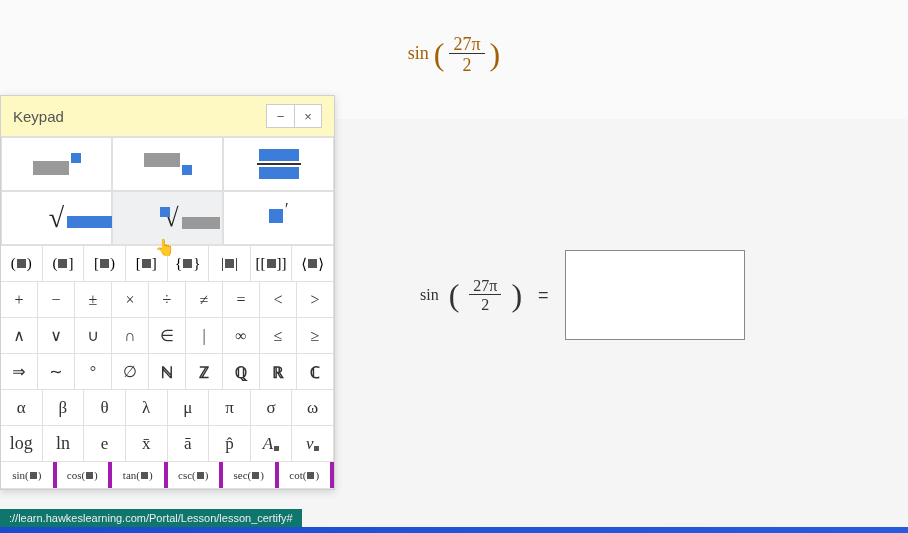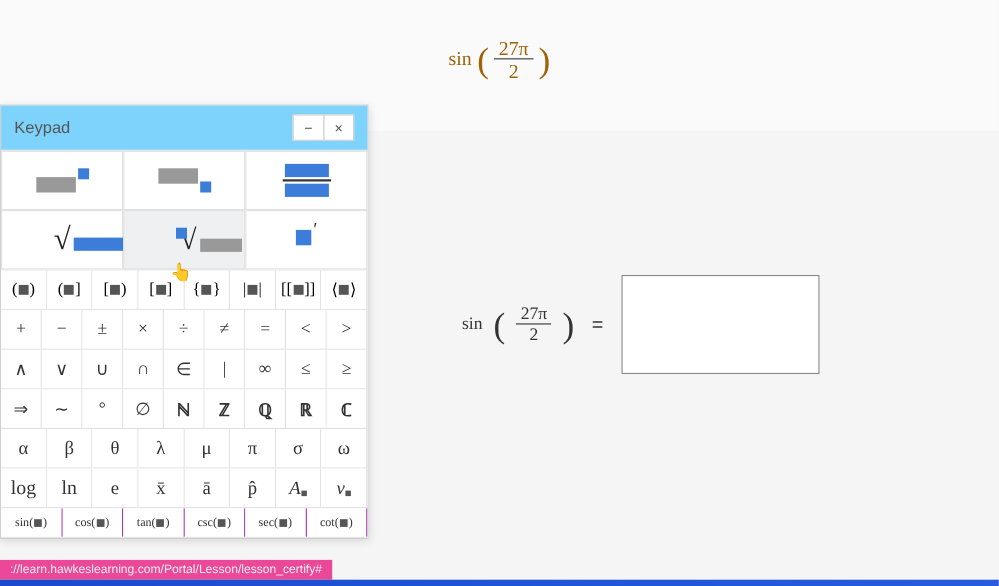--- a/index.html
+++ b/index.html
@@ -69,21 +69,21 @@
       background: #fdfdfd;
       border: 1px solid #d0d0d0;
       box-shadow: 0 2px 8px rgba(0,0,0,0.15);
     }
     .keypad-header {
       display: flex;
       justify-content: space-between;
       align-items: center;
       padding: 8px 12px;
       border-bottom: 1px solid #e0e0e0;
-      background: #7dd3fc;
+      background: #fef9c3;
     }
     .keypad-title { color: #555; font-size: 15px; }
     .keypad-controls { display: flex; gap: 0; }
     .keypad-ctrl {
       width: 28px;
       height: 24px;
       border: 1px solid #ccc;
       background: #fff;
       display: flex;
       align-items: center;
@@ -189,41 +189,41 @@
       border-bottom: 1px solid #e0e0e0;
       display:flex; align-items:center; justify-content:center;
       font-family:'Times New Roman', serif; font-size:17px; color:#333;
       cursor:pointer; background:#fff;
     }
     .misc-cell.log { font-size:18px; }
 
     
     .trig-row { display:flex; border-bottom:1px solid #e0e0e0; overflow:hidden; }
     .trig-cell {
-      flex:1; height:26px; border-right:1px solid #a21caf;
+      flex:1; height:26px; border-right:4px solid #a21caf;
       display:flex; align-items:center; justify-content:center;
       font-family:'Times New Roman', serif; font-size:11px; color:#333;
       cursor:pointer; background:#fff; white-space:nowrap;
     }
     .trig-cell .sq { width:7px; height:7px; background:#555; display:inline-block; margin:0 1px; }
 
     .cursor-hand {
       position: absolute;
       top: 238px;
       left: 155px;
       font-size: 16px;
       pointer-events: none;
       z-index: 10;
     }
 
     .url-tooltip {
       position: absolute;
       bottom: 6px;
       left: 0;
-      background: #ec4899;
+      background: #0f766e;
       color: #eee;
       font-size: 11px;
       padding: 3px 9px;
       font-family: Arial, sans-serif;
     }
     .taskbar {
       position:absolute; bottom:0; left:0; right:0; height:6px;
       background: linear-gradient(to right, #1a4bcc, #2a5bdd);
     }
   </style>

